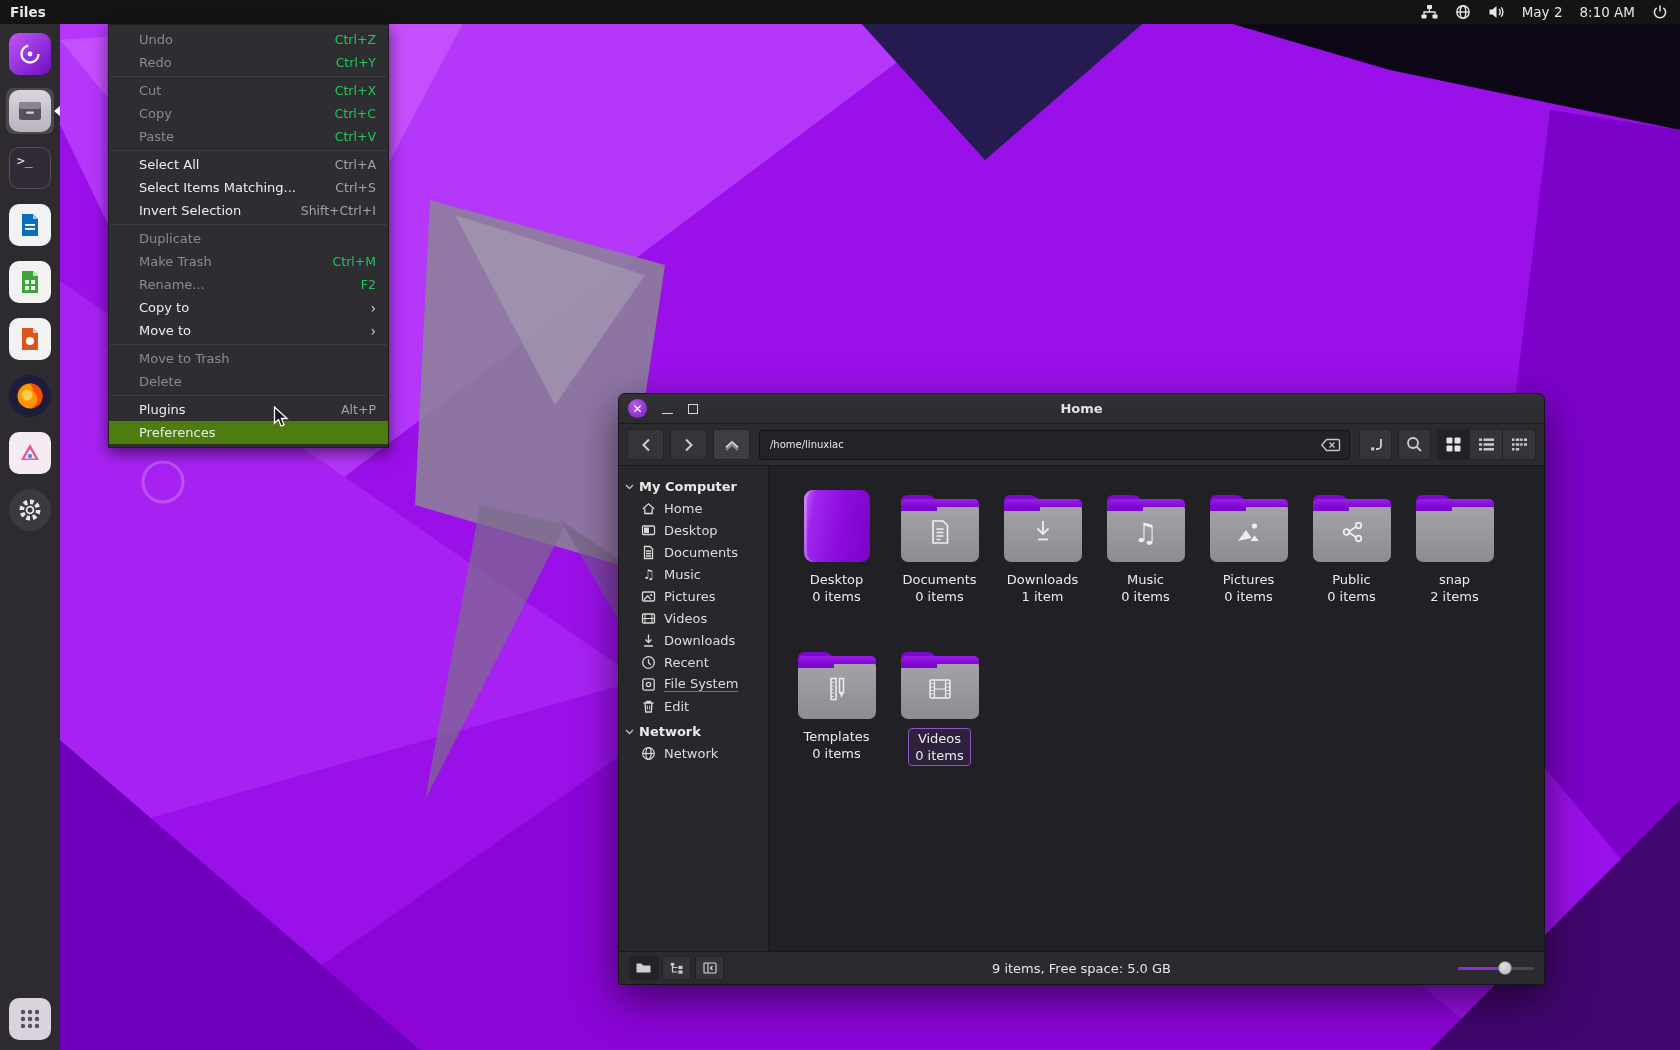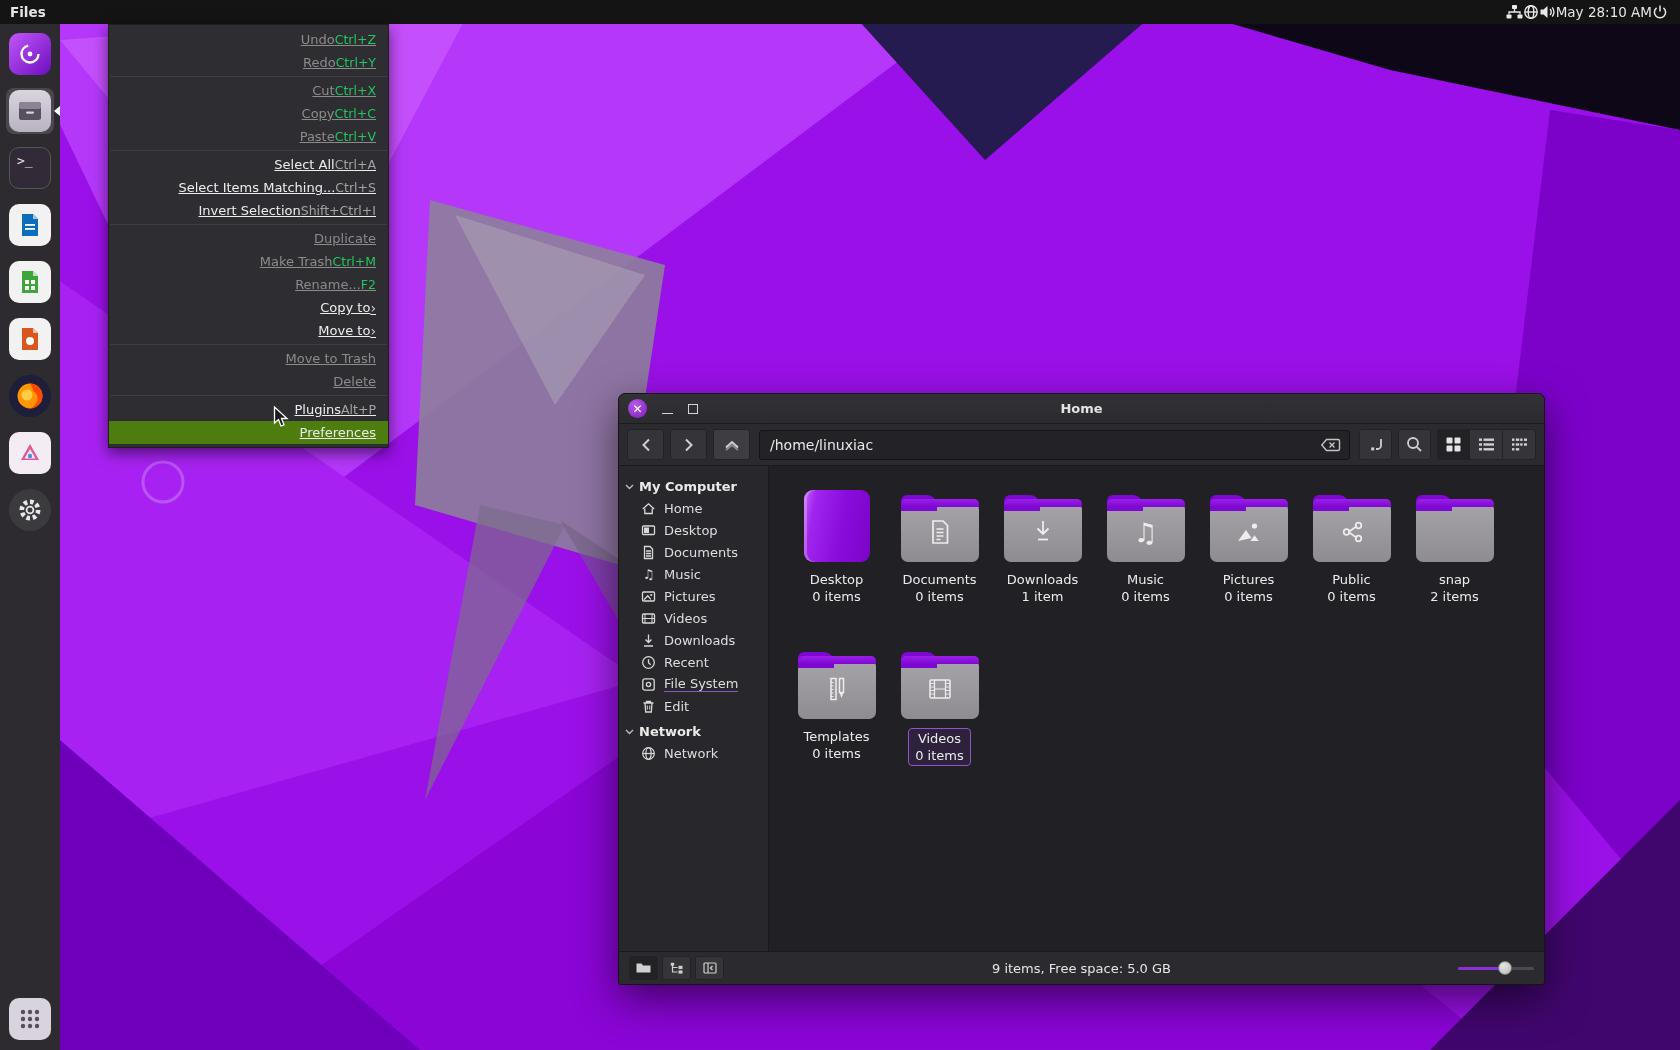--- a/index.html
+++ b/index.html
@@ -10,21 +10,21 @@
   .wallpaper { position:absolute; inset:0; z-index:0; }
   .wallpaper svg { display:block; }
 
   
   .topbar { position:absolute; left:0; top:0; width:1680px; height:24px; background:#141414;
             display:flex; align-items:center; z-index:50; font-size:13.5px; color:#e6e6e6; }
   .topbar .appname { font-weight:bold; margin-left:10px; }
   .topbar .menus { display:flex; gap:27px; margin-left:30px; height:100%; align-items:center; }
   .topbar .menus .m { height:100%; display:flex; align-items:center; padding:0 2px; }
   .topbar .menus .m.active { box-shadow:inset 0 -3px 0 #8f4fd6; }
-  .topbar .right { margin-left:auto; display:flex; align-items:center; margin-right:12px; }
+  .topbar .right { margin-left:auto; display:flex; align-items:center; gap:17px; margin-right:12px; }
   .topbar .right svg { display:block; }
 
   
   .dock { position:absolute; left:0; top:24px; width:60px; height:1026px; background:#2d2b30;
           display:flex; flex-direction:column; align-items:center; padding:7px 0 8px; gap:11px; z-index:40; }
   .slot { width:48px; height:46px; display:flex; align-items:center; justify-content:center; position:relative; border-radius:8px; }
   .slot.focused { background:rgba(255,255,255,.14); }
   .slot .indicator { position:absolute; right:-6px; top:50%; transform:translateY(-50%);
         width:0; height:0; border-top:5px solid transparent; border-bottom:5px solid transparent; border-right:6px solid #ffffff; }
   .ic { width:42px; height:42px; border-radius:10px; display:flex; align-items:center; justify-content:center; }
@@ -33,21 +33,21 @@
   .ic-terminal { background:#332a38; border:1px solid #555; color:#e8e8e8; font-family:"DejaVu Sans Mono",monospace; font-size:13px; align-items:flex-start; justify-content:flex-start; padding:5px 0 0 7px; }
   .ic-doc { background:#f2f2f2; }
   .ic-firefox { background:#1e1d3a; border-radius:21px; }
   .ic-software { background:#f4ecf2; }
   .ic-settings { background:#3b3b3f; border-radius:21px; }
   .ic-showapps { background:#d8d3dc; }
 
   
   .menu { position:absolute; left:108px; top:24px; width:281px; background:#2e2d31; border:1px solid #1e1e1e;
           box-shadow:0 5px 14px rgba(0,0,0,.55); padding:3px 0; z-index:60; font-size:13px; }
-  .mi { height:23px; display:flex; align-items:center; justify-content:flex-end; padding:0 12px 0 30px; color:#ededed;text-decoration:underline; }
+  .mi { height:23px; display:flex; align-items:center; justify-content:space-between; padding:0 12px 0 30px; color:#ededed; }
   .mi .sc { color:#a3a3a3; font-size:12.5px; }
   .mi.dis { color:#8b8b8b; } .mi.dis .sc { color:#22c55e; }
   .mi.hl { background:#4d7c0f; }
   .mi .arrow { color:#cfcfcf; font-size:14px; }
   .msep { height:1px; background:#3e3d42; margin:2px 1px; }
 
   
   .cursor { position:absolute; left:273px; top:406px; z-index:100; }
 
   
@@ -61,21 +61,21 @@
   .wbtn-min { width:11px; height:11px; margin-left:15px; border-bottom:1.6px solid #d6d6d6; }
   .wbtn-max { width:10px; height:10px; margin-left:15px; border:1.6px solid #d6d6d6; }
   .wtitle { position:absolute; left:0; right:0; text-align:center; font-weight:bold; font-size:13px; color:#e3e3e3; pointer-events:none; }
 
   .toolbar { height:42px; background:#2b2a2e; border-bottom:1px solid #1a1a1a; display:flex; align-items:center;
              gap:6px; padding:0 8px; flex:0 0 auto; }
   .navbtn { width:37px; height:31px; background:#353439; border:1px solid #232326; border-radius:3px;
             display:flex; align-items:center; justify-content:center; color:#cfcfcf; }
   .navbtn.up { background:#3e3d43; }
   .pathfield { flex:1; height:30px; background:#232226; border:1px solid #141416; border-radius:3px;
-               display:flex; align-items:center; padding:0 10px; font-size:14px; color:#e8e8e8; position:relative; margin:0 3px; }
+               display:flex; align-items:center; padding:0 10px; font-size:10px; color:#e8e8e8; position:relative; margin:0 3px; }
   .pathfield .clear { position:absolute; right:8px; top:6px; }
   .tbtn { width:33px; height:31px; background:#353439; border:1px solid #232326; border-radius:3px;
           display:flex; align-items:center; justify-content:center; }
   .viewgroup { display:flex; }
   .viewgroup .tbtn { border-radius:0; border-left-width:0; }
   .viewgroup .tbtn:first-child { border-radius:3px 0 0 3px; border-left-width:1px; }
   .viewgroup .tbtn:last-child { border-radius:0 3px 3px 0; }
   .viewgroup .tbtn.active { background:#222126; }
 
   .wbody { flex:1; display:flex; min-height:0; }

